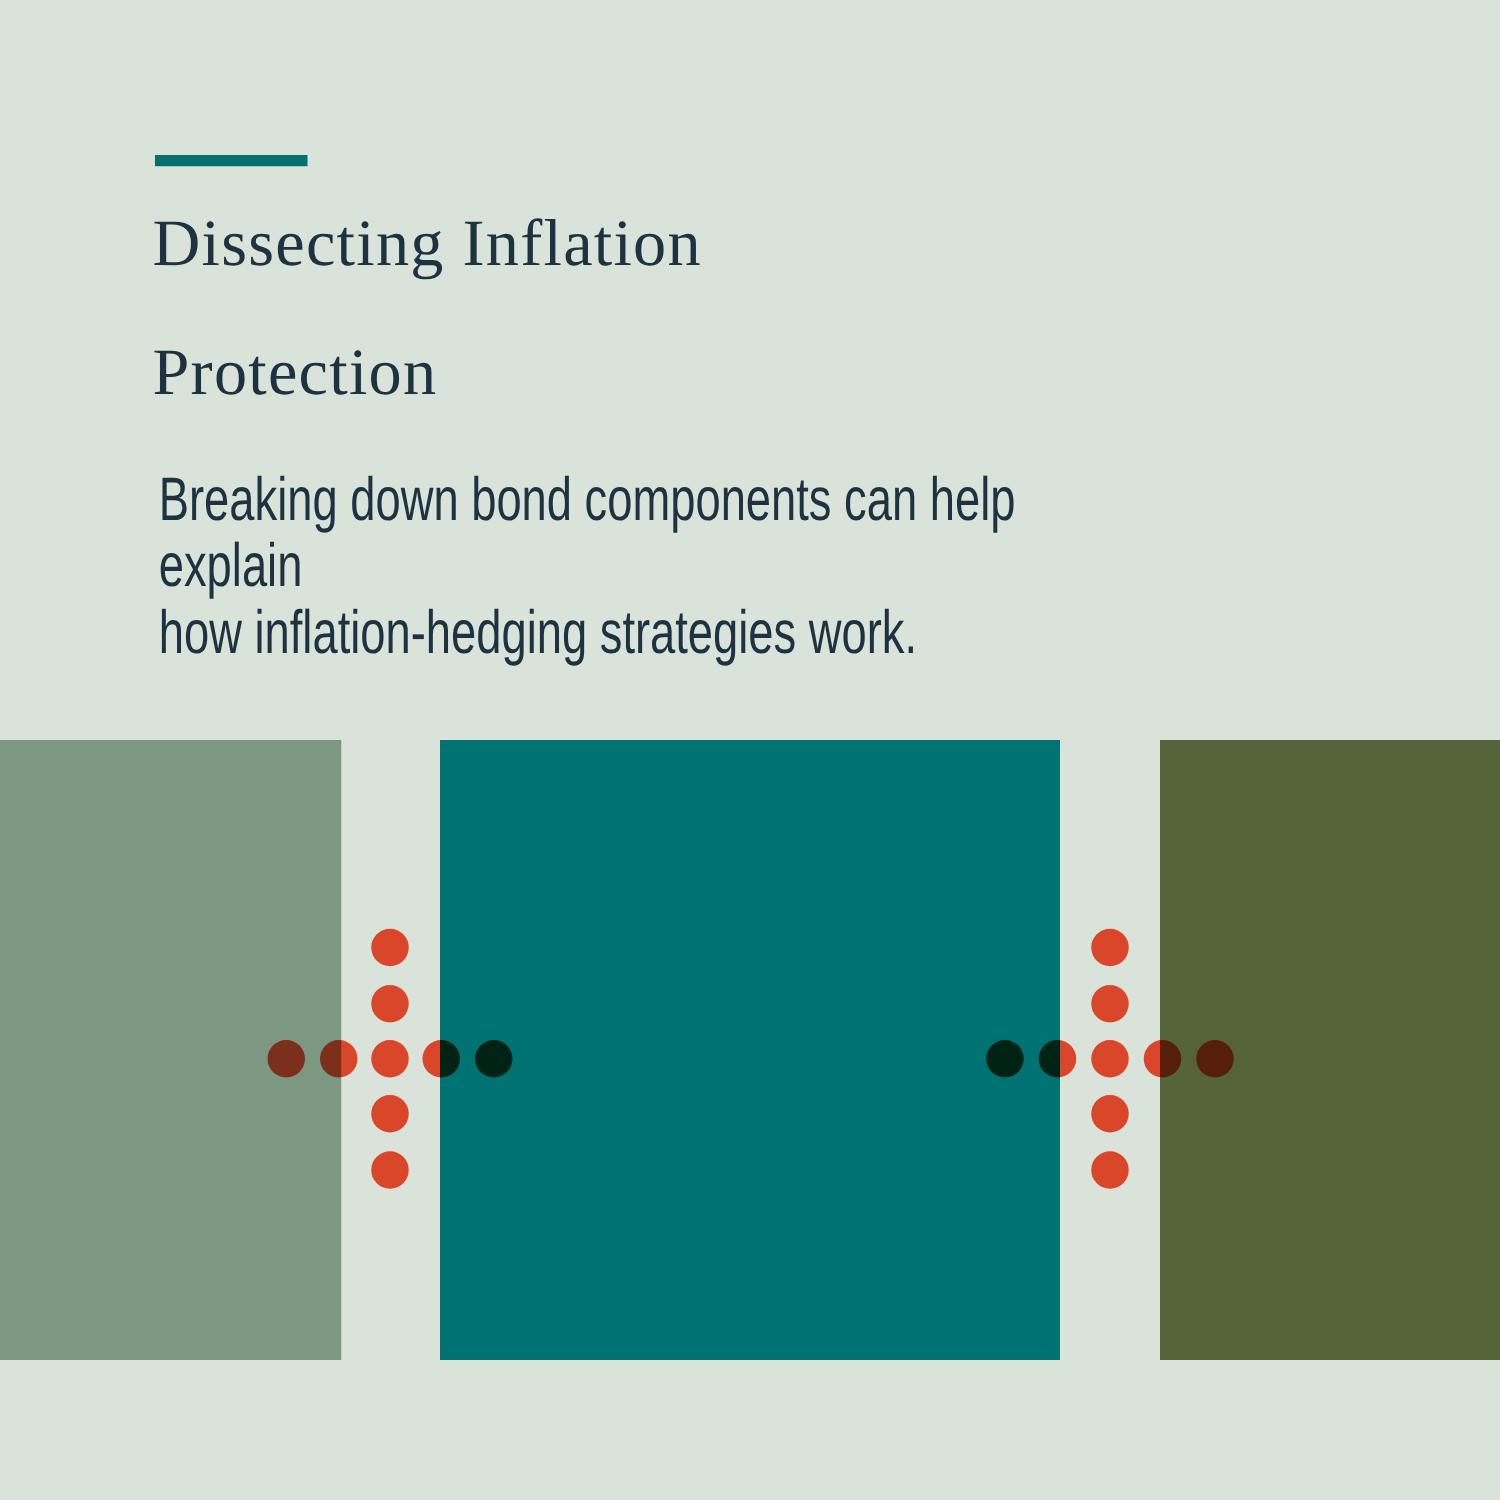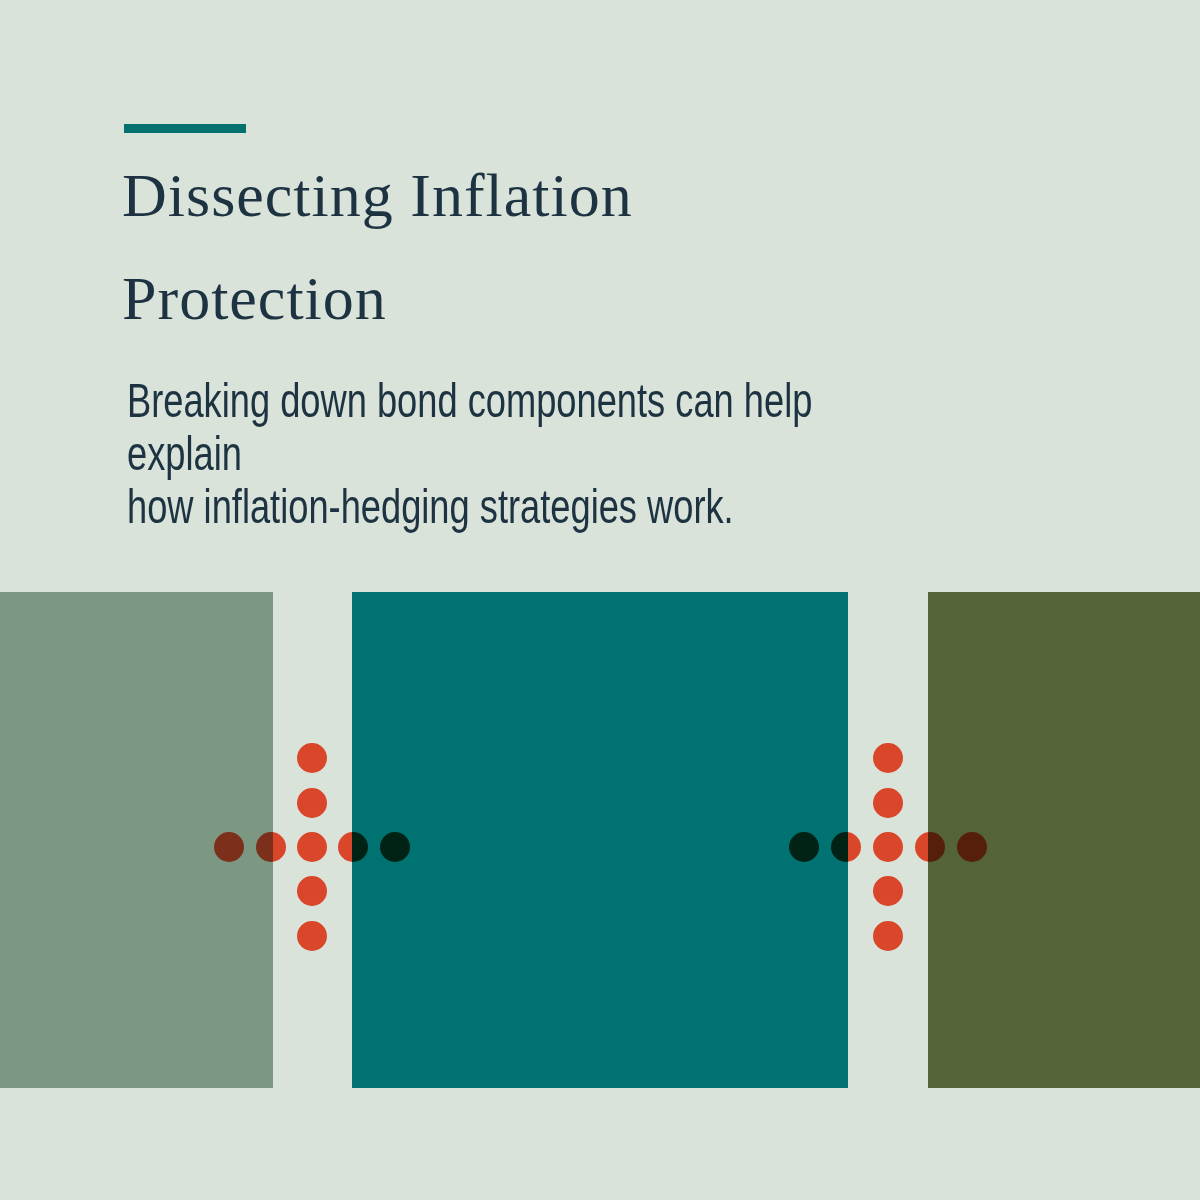--- a/index.html
+++ b/index.html
@@ -20,21 +20,21 @@
     width: 122px;
     height: 9px;
   }
   .title {
     position: absolute;
     left: 122px;
     top: 144px;
     margin: 0;
     font-family: "Liberation Serif", "DejaVu Serif", serif;
     font-weight: 400;
-    font-size: 62px;
+    font-size: 53px;
     line-height: 103px;
     letter-spacing: 1px;
     white-space: pre-line;
   }
   .subtitle {
     position: absolute;
     left: 127px;
     top: 374px;
     margin: 0;
     font-family: "Liberation Sans", sans-serif;

